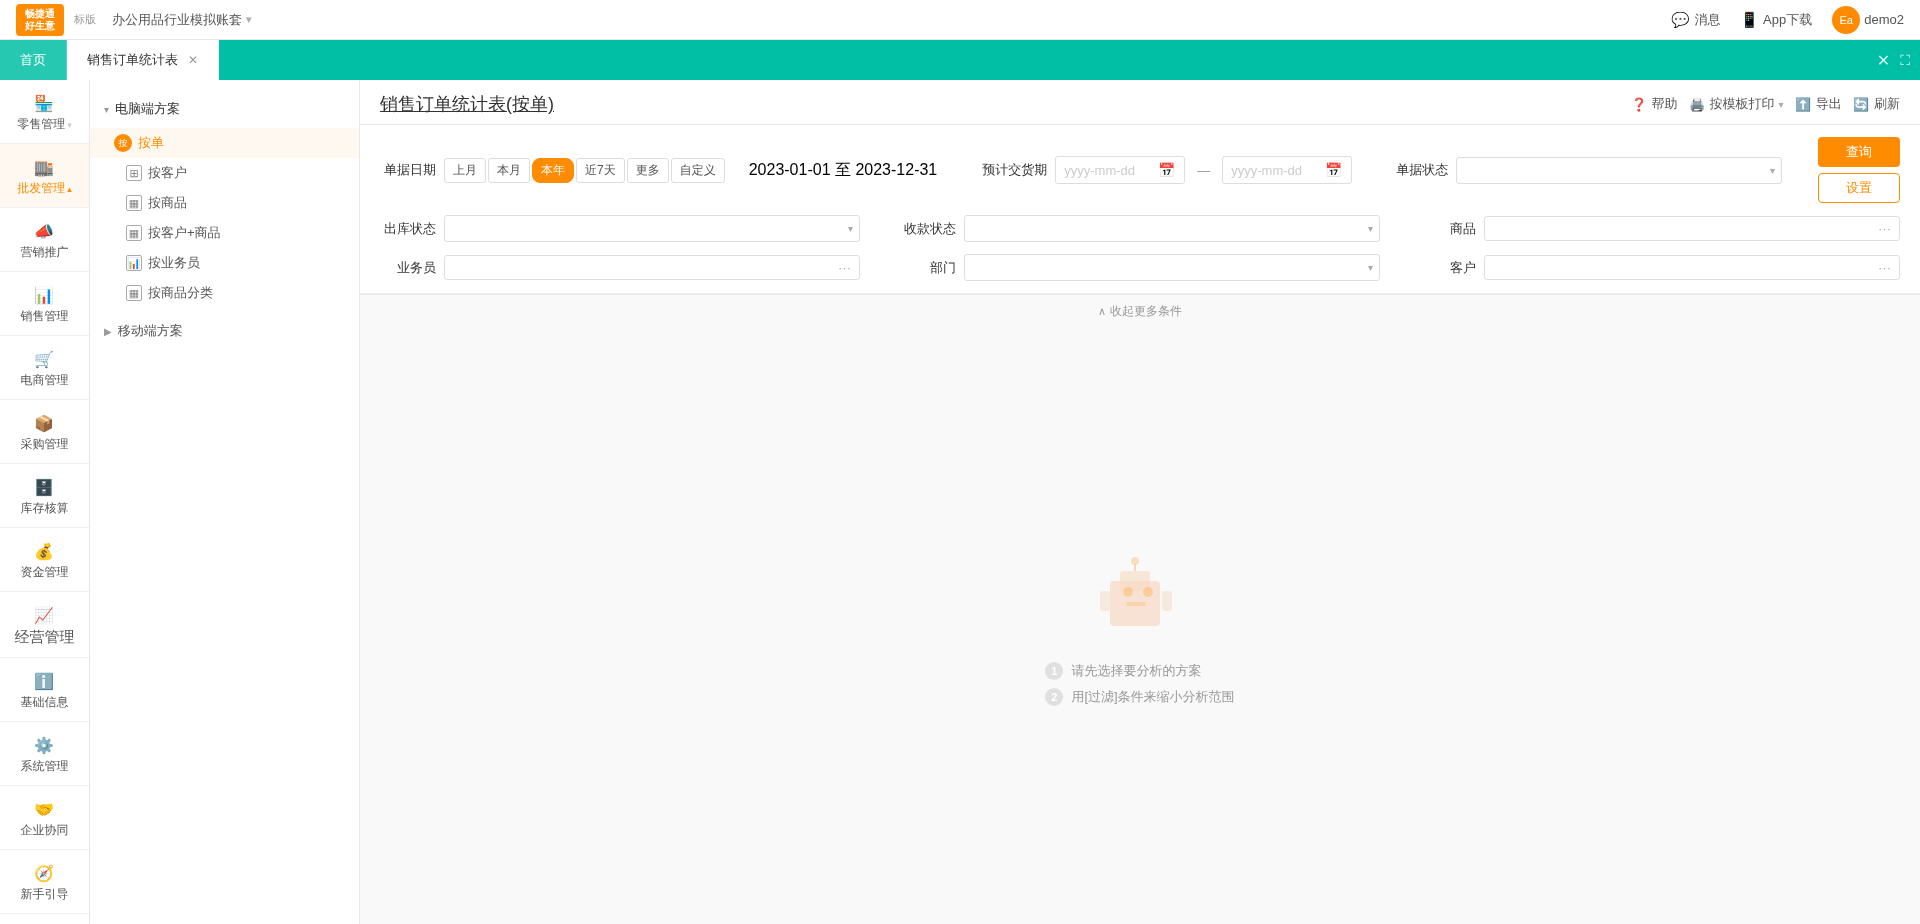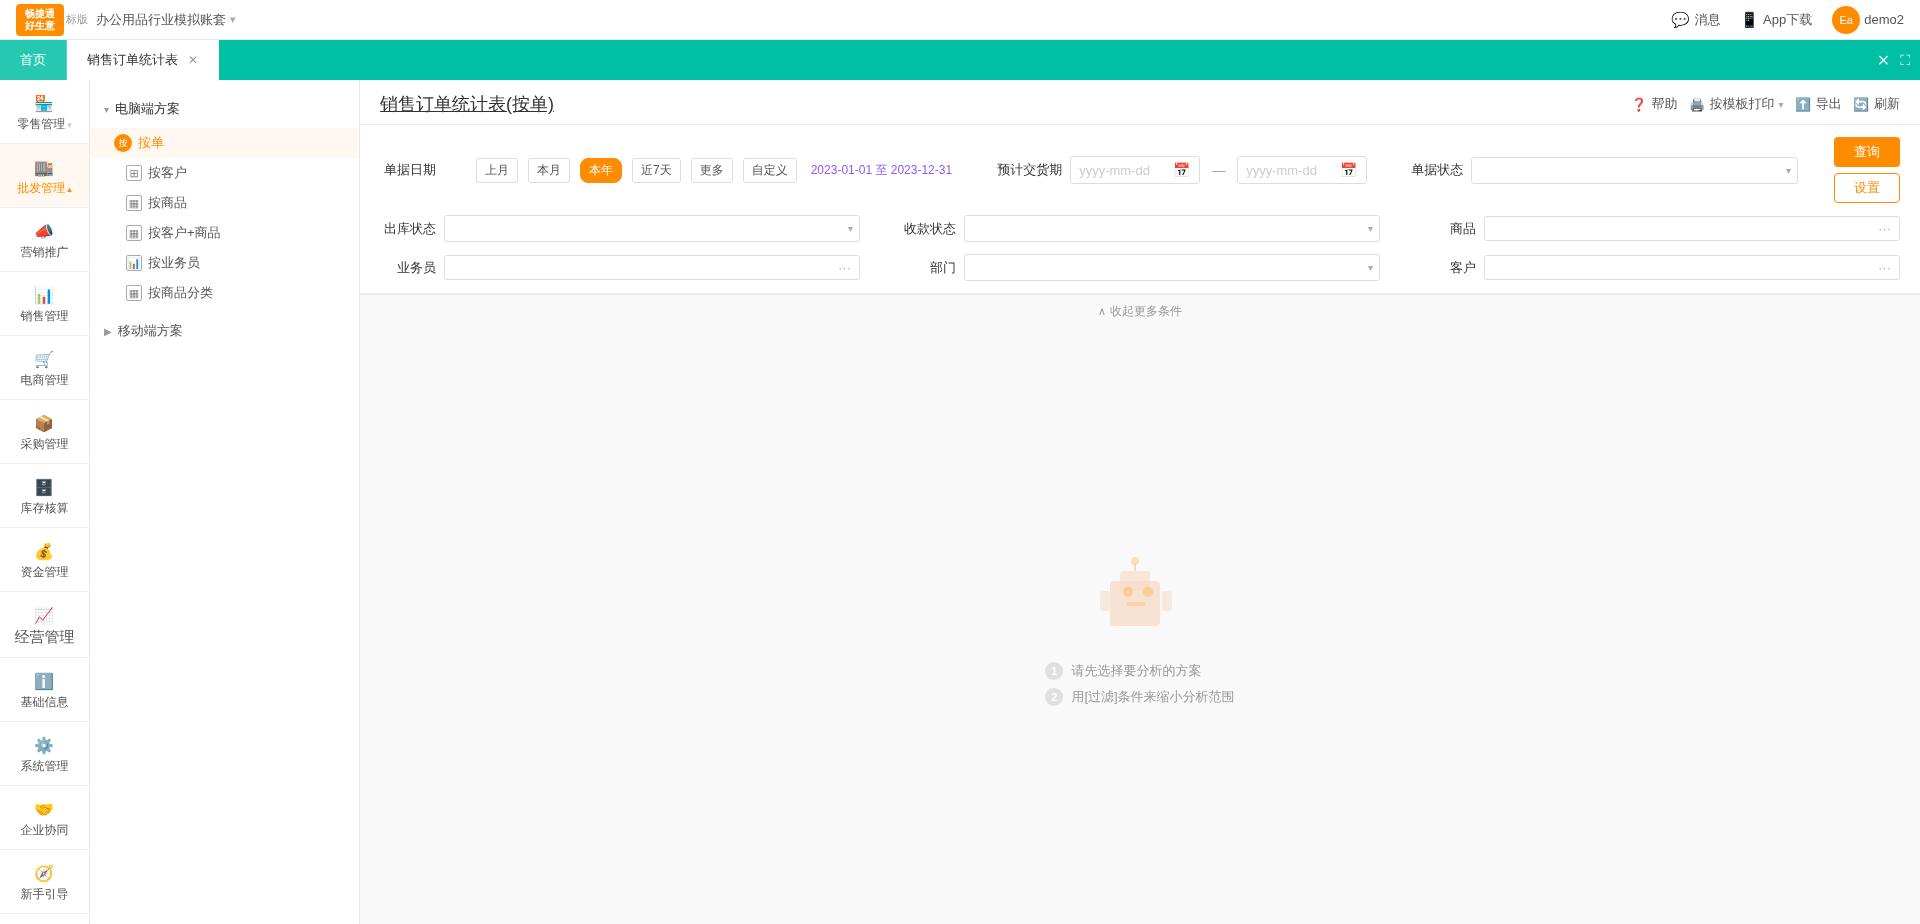--- a/index.html
+++ b/index.html
@@ -1,20 +1,20 @@
 <!DOCTYPE html>
 <html><head>
   <meta charset="utf-8">
   <style>
     * { margin: 0; padding: 0; box-sizing: border-box; }
     body { font-family: 'Microsoft YaHei', Arial, sans-serif; font-size: 13px; background: #f5f5f5; color: #333; width: 1920px; height: 924px; overflow: hidden; display: flex; flex-direction: column; }
 
     
     .top-bar { height: 40px; background: #fff; display: flex; align-items: center; justify-content: space-between; padding: 0 16px; border-bottom: 1px solid #e8e8e8; flex-shrink: 0; }
-    .top-bar-left { display: flex; align-items: center; }
+    .top-bar-left { display: flex; align-items: center; gap: 8px; }
     .logo-box { width: 48px; height: 32px; background: #ff8c00; border-radius: 4px; display: flex; align-items: center; justify-content: center; }
     .logo-box span { color: #fff; font-size: 10px; font-weight: bold; text-align: center; line-height: 1.2; }
     .app-title-dropdown { display: flex; align-items: center; gap: 4px; cursor: pointer; }
     .top-bar-right { display: flex; align-items: center; gap: 20px; }
     .top-bar-right .icon-btn { display: flex; align-items: center; gap: 4px; cursor: pointer; color: #555; font-size: 13px; }
     .user-avatar { width: 28px; height: 28px; border-radius: 50%; background: #ff8c00; display: flex; align-items: center; justify-content: center; color: #fff; font-size: 11px; }
 
     
     .tab-bar { height: 40px; background: #00bfa5; display: flex; align-items: stretch; flex-shrink: 0; }
     .tab-item { padding: 0 20px; display: flex; align-items: center; gap: 6px; cursor: pointer; font-size: 13px; color: rgba(255,255,255,0.85); border-right: 1px solid rgba(255,255,255,0.2); }
@@ -48,39 +48,39 @@
     .solution-sub-icon { width: 16px; height: 16px; display: flex; align-items: center; justify-content: center; font-size: 11px; color: #888; border: 1px solid #ddd; border-radius: 2px; }
     .mobile-section { padding: 6px 14px; cursor: pointer; font-size: 13px; color: #555; display: flex; align-items: center; gap: 6px; }
 
     
     .main-content { flex: 1; display: flex; flex-direction: column; overflow: hidden; }
     .page-header { padding: 12px 20px 8px; background: #fff; border-bottom: 1px solid #e8e8e8; display: flex; align-items: center; justify-content: space-between; }
     .page-title { font-size: 18px; font-weight: 500; color: #333; text-decoration: underline; }
     .page-actions { display: flex; align-items: center; gap: 12px; }
     .page-action-btn { display: flex; align-items: center; gap: 4px; cursor: pointer; font-size: 13px; color: #555; }
     .filter-label { font-size: 13px; color: #333; white-space: nowrap; min-width: 56px; text-align: right; }
-    .filter-date-group { display: flex; align-items: center; gap: 10px; margin-left: 32px; }
+    .filter-date-group { display: flex; align-items: center; gap: 2px; }
     .filter-date-btn { padding: 3px 8px; border: 1px solid #ddd; border-radius: 3px; cursor: pointer; font-size: 12px; color: #555; background: #fff; }
     .filter-date-btn.active { background: #ff8c00; color: #fff; border-color: #ff8c00; border-radius: 8px; }
     .filter-date-range { font-size: 12px; color: #999; }
     .filter-select { border: 1px solid #ddd; border-radius: 3px; padding: 5px 24px 5px 8px; font-size: 13px; color: #333; background: #fff; cursor: pointer; appearance: none; position: relative; min-width: 120px; }
     .filter-select-wrap { position: relative; display: inline-flex; align-items: center; }
     .filter-select-wrap .arrow-down { position: absolute; right: 7px; color: #aaa; font-size: 10px; pointer-events: none; }
     .filter-input-wrap { display: flex; align-items: center; border: 1px solid #ddd; border-radius: 3px; background: #fff; padding: 4px 8px; min-width: 200px; }
     .filter-input-wrap input { border: none; outline: none; font-size: 13px; color: #333; background: transparent; width: 100%; }
     .filter-input-wrap .more-icon { color: #aaa; cursor: pointer; font-size: 13px; }
     .filter-date-input-wrap { display: flex; align-items: center; gap: 6px; }
     .filter-date-input { border: 1px solid #ddd; border-radius: 3px; padding: 5px 8px; font-size: 13px; color: #999; background: #fff; width: 130px; display: flex; align-items: center; justify-content: space-between; cursor: pointer; }
     .filter-dash { color: #999; }
 
     .collapse-bar { display: flex; align-items: center; justify-content: center; padding: 8px 0; background: #f9f9f9; border-top: 1px solid #e8e8e8; cursor: pointer; }
     .collapse-bar span { font-size: 12px; color: #999; display: flex; align-items: center; gap: 4px; }
 
     
-    .query-btn { background: #ff8c00; color: #fff; border: none; border-radius: 4px; padding: 6px 20px; font-size: 13px; cursor: pointer; }
+    .query-btn { background: #ff8c00; color: #fff; border: none; border-radius: 4px; padding: 6px 28px; font-size: 13px; cursor: pointer; }
     .settings-btn { background: #fff; color: #ff8c00; border: 1px solid #ff8c00; border-radius: 4px; padding: 5px 14px; font-size: 13px; cursor: pointer; }
 
     
     .empty-state { flex: 1; display: flex; flex-direction: column; align-items: center; justify-content: center; gap: 16px; background: #f9f9f9; }
     .empty-icon { width: 100px; height: 100px; opacity: 0.6; }
     .empty-tips { display: flex; flex-direction: column; gap: 8px; }
     .empty-tip { display: flex; align-items: center; gap: 8px; font-size: 13px; color: #999; }
     .tip-num { width: 18px; height: 18px; border-radius: 50%; background: #e0e0e0; display: flex; align-items: center; justify-content: center; font-size: 11px; color: #fff; font-weight: bold; }
 
     
@@ -282,21 +282,21 @@
               <div class="filter-item">
                 <span class="filter-label">单据日期</span>
                 <div class="filter-date-group">
                   <button class="filter-date-btn">上月</button>
                   <button class="filter-date-btn">本月</button>
                   <button class="filter-date-btn active">本年</button>
                   <button class="filter-date-btn">近7天</button>
                   <button class="filter-date-btn">更多</button>
                   <button class="filter-date-btn">自定义</button>
                 </div>
-                <span class="filter-date-range" style="font-size:12px;color:#8b5cf6;margin-left:6px;">2023-01-01 至 2023-12-31</span>
+                <span class="filter-date-range" style="font-size:16px;color:#000000;margin-left:16px;">2023-01-01 至 2023-12-31</span>
               </div>
 
               <div class="filter-item" style="margin-left:20px;">
                 <span class="filter-label" style="min-width:70px;">预计交货期</span>
                 <div class="filter-date-input-wrap">
                   <div class="filter-date-input" style="display:flex;align-items:center;gap:6px;">
                     <span style="color:#ccc;font-size:13px;">yyyy-mm-dd</span>
                     <span style="color:#ff8c00;font-size:14px;">📅</span>
                   </div>
                 </div>

